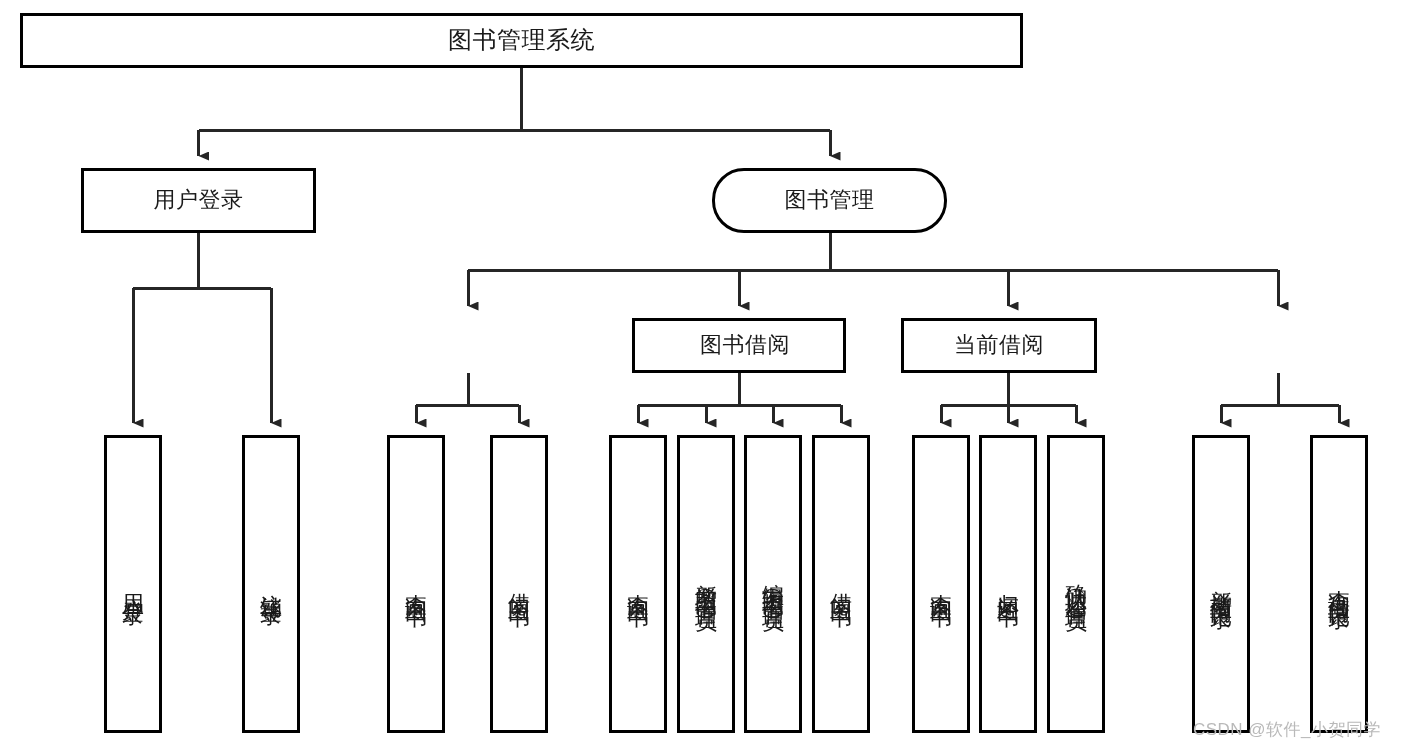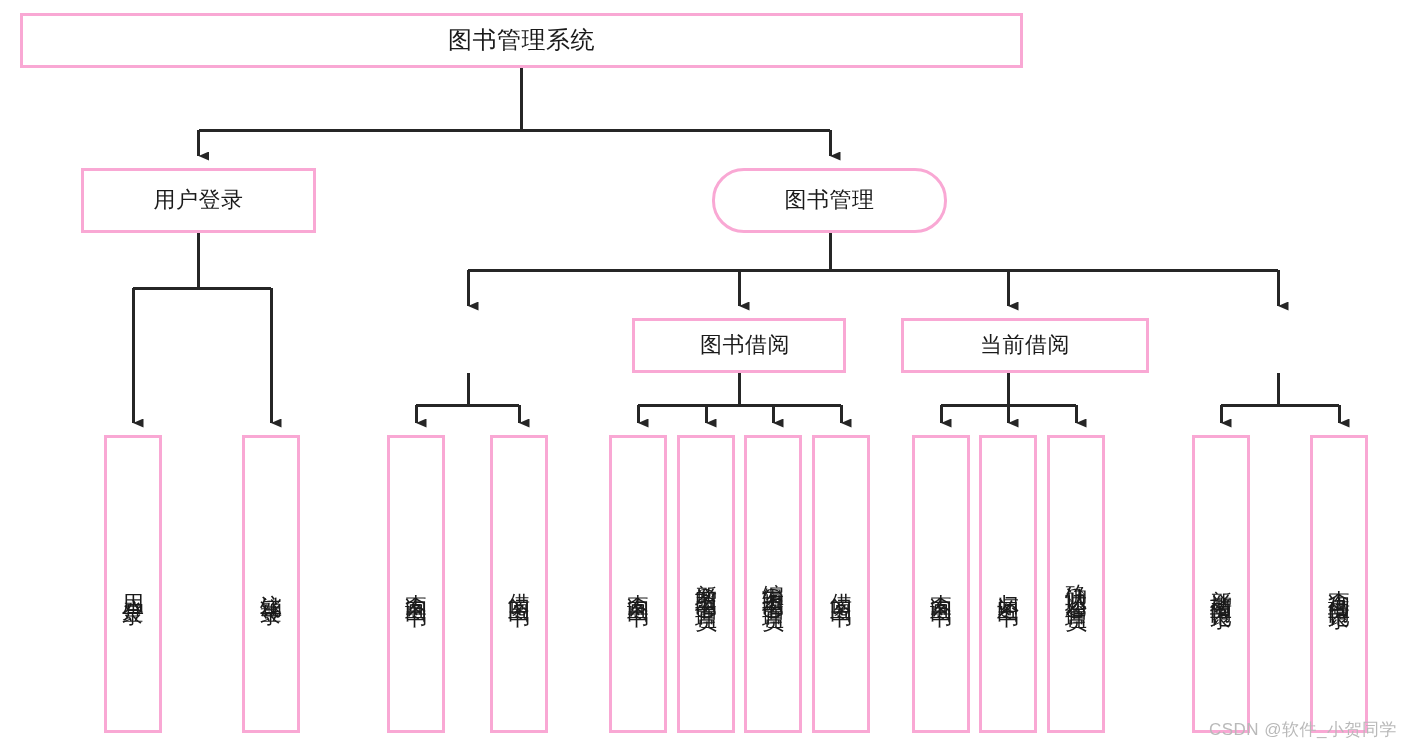--- a/index.html
+++ b/index.html
@@ -17,21 +17,21 @@
   #diagram-root {
     position: relative;
     width: 1405px;
     height: 747px;
     background: #ffffff;
   }
   .node-box {
     position: absolute;
     box-sizing: border-box;
     background: #ffffff;
-    border: 3px solid #f9a8d4;
+    border: 3px solid #000000;
     display: flex;
     align-items: center;
     justify-content: center;
     overflow: hidden;
   }
   .node-box.level-0 { border-width: 3px; }
   .node-box.level-1 { border-width: 3px; }
   .node-box.level-2 { border-width: 3px; }
   .node-box.leaf    { border-width: 3px; }
 
@@ -59,21 +59,21 @@
     position: absolute;
     left: 0;
     top: 0;
     width: 1405px;
     height: 747px;
     pointer-events: none;
   }
 
   .watermark {
     position: absolute;
-    right: 8px;
+    right: 24px;
     bottom: 6px;
     font-size: 17px;
     color: #b9b9b9;
     letter-spacing: 0.5px;
     white-space: nowrap;
     user-select: none;
   }
 </style>
 </head>
 <body>
@@ -140,21 +140,21 @@
 
   <div class="node-box level-1" style="left:712px; top:168px; width:235px; height:65px;border-radius:32px;">
     <span class="node-label">图书管理</span>
   </div>
 
 
   <div class="node-box level-2" style="left:632px; top:318px; width:214px; height:55px;padding-left:12px;">
     <span class="node-label">图书借阅</span>
   </div>
 
-  <div class="node-box level-2" style="left:901px; top:318px; width:248px; height:55px;">
+  <div class="node-box level-2" style="left:901px; top:318px; width:196px; height:55px;">
     <span class="node-label">当前借阅</span>
   </div>
 
 
   <div class="node-box leaf" style="left:104px; top:435px; width:58px; height:298px;">
     <span class="node-label">用户登录</span>
   </div>
 
   <div class="node-box leaf" style="left:242px; top:435px; width:58px; height:298px;">
     <span class="node-label">注销登录</span>

